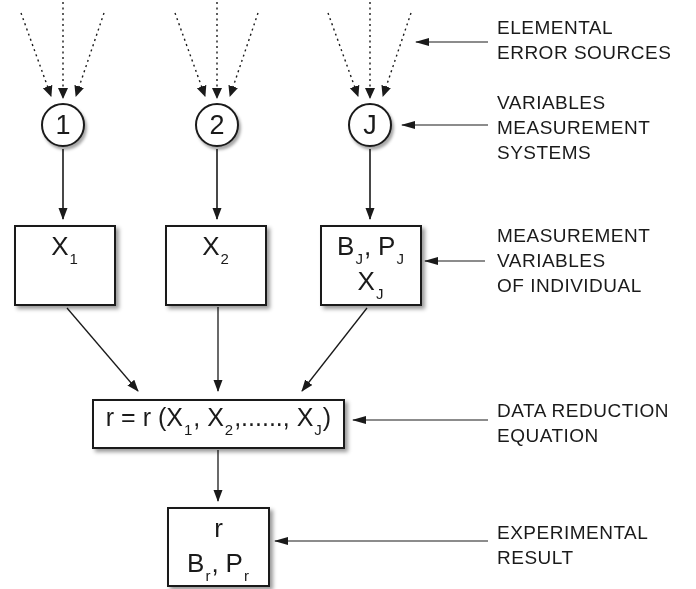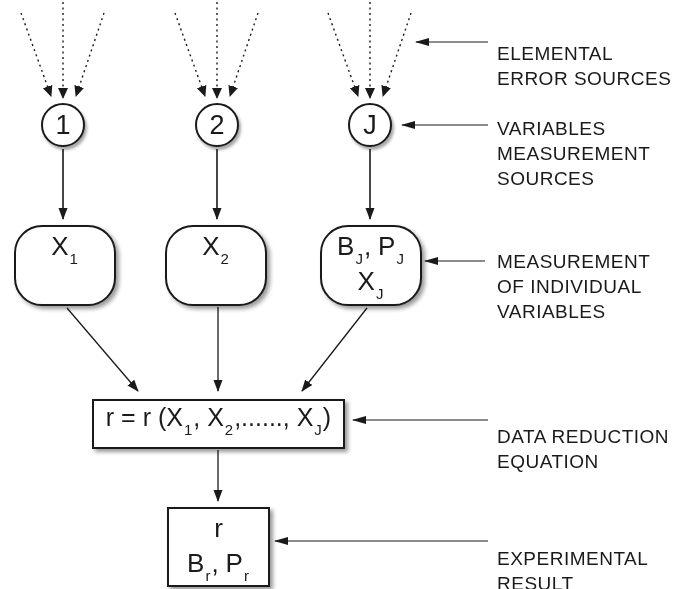--- a/index.html
+++ b/index.html
@@ -43,21 +43,20 @@
     background: #ffffff;
     box-shadow: 3px 3px 4px rgba(0,0,0,0.40);
     box-sizing: border-box;
     text-align: center;
   }
   .mbox {
     top: 225px;
     width: 102px;
     height: 81px;
     padding-top: 2px;
-    border-radius: 28px;
   }
   .rbox {
     left: 167px;
     top: 507px;
     width: 103px;
     height: 80px;
     padding-top: 2px;
   }
   .bline {
     height: 35px;
@@ -89,21 +88,20 @@
   }
   .eq-line .sub { font-size: 15px; top: 9px; }
   
   .ann {
     position: absolute;
     left: 497px;
     font-size: 19px;
     line-height: 25px;
     letter-spacing: 0.5px;
     white-space: nowrap;
-    margin-top: 26px;
   }
 </style>
 </head>
 <body>
 
 <div id="stage">
 
   <svg id="wires" viewBox="0 0 696 589" xmlns="http://www.w3.org/2000/svg">
     <defs>
       <marker id="ahDot" markerUnits="userSpaceOnUse" markerWidth="12" markerHeight="11" refX="10" refY="5" orient="auto">
@@ -202,26 +200,26 @@
     </div>
   </div>
 
   <div class="ann" style="top:15px">
     <div>ELEMENTAL</div>
     <div>ERROR SOURCES</div>
   </div>
   <div class="ann" style="top:90px">
     <div>VARIABLES</div>
     <div>MEASUREMENT</div>
-    <div>SOURCES</div>
+    <div>SYSTEMS</div>
   </div>
   <div class="ann" style="top:223px">
     <div>MEASUREMENT</div>
+    <div>VARIABLES</div>
     <div>OF INDIVIDUAL</div>
-    <div>VARIABLES</div>
   </div>
   <div class="ann" style="top:520px">
     <div>EXPERIMENTAL</div>
     <div>RESULT</div>
   </div>
   <div class="ann" style="top:398px">
     <div>DATA REDUCTION</div>
     <div>EQUATION</div>
   </div>
 

